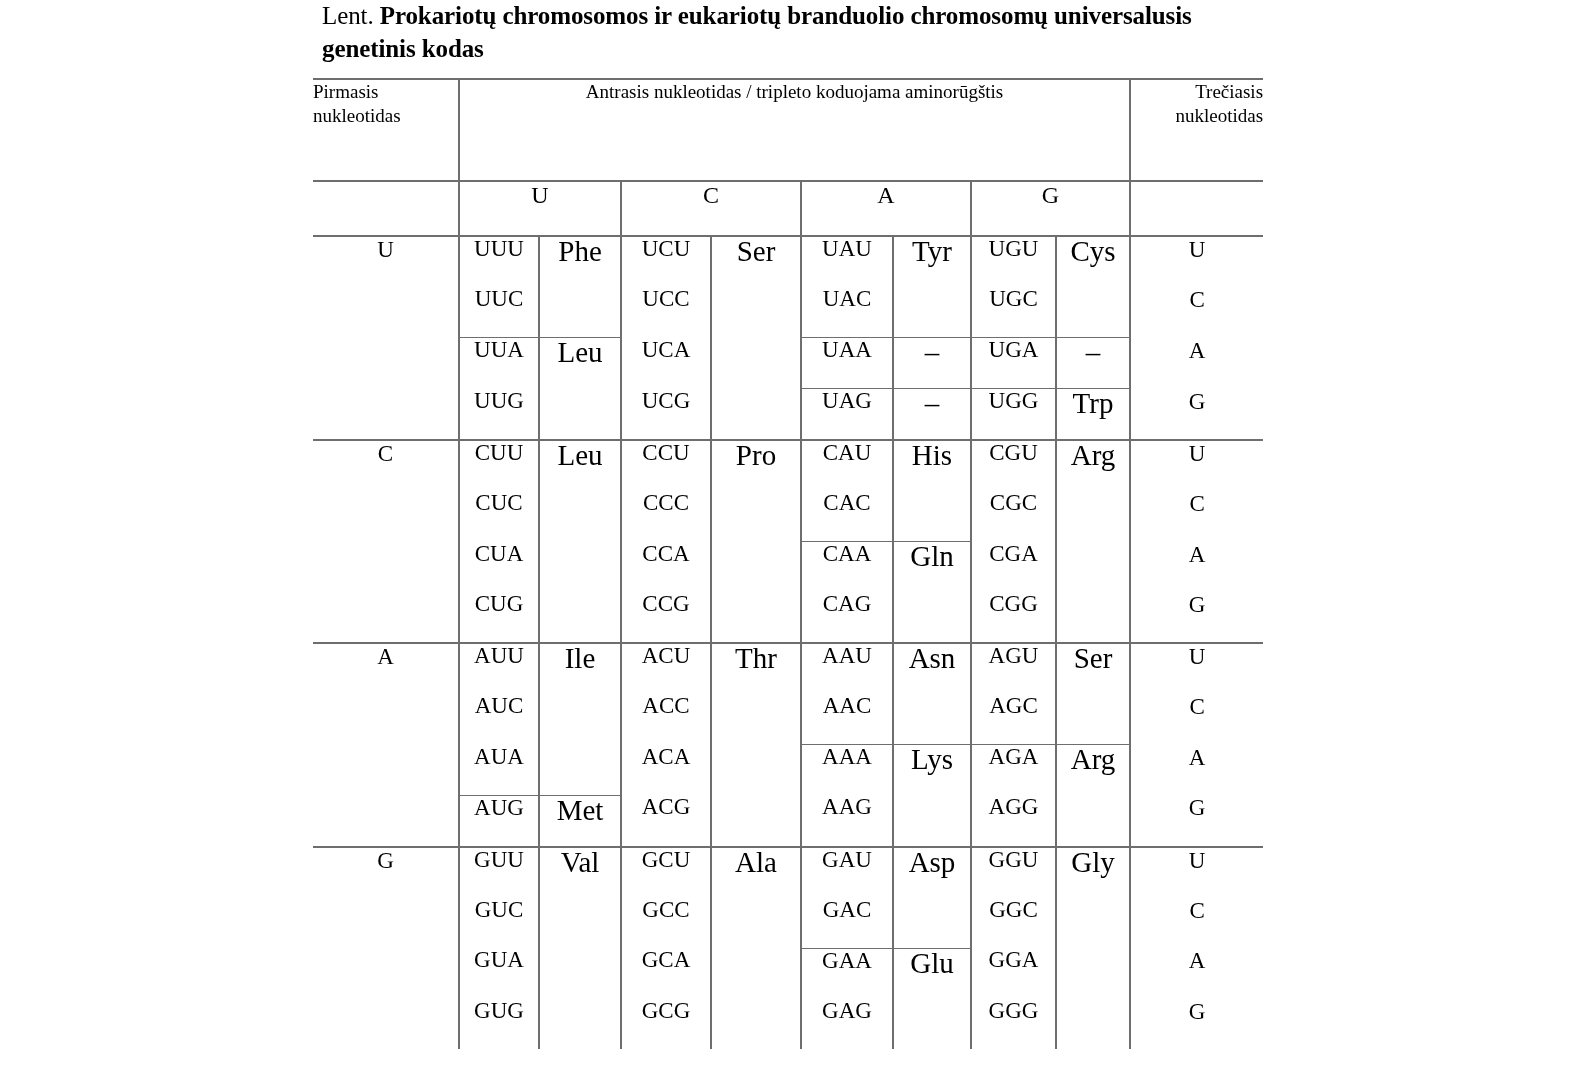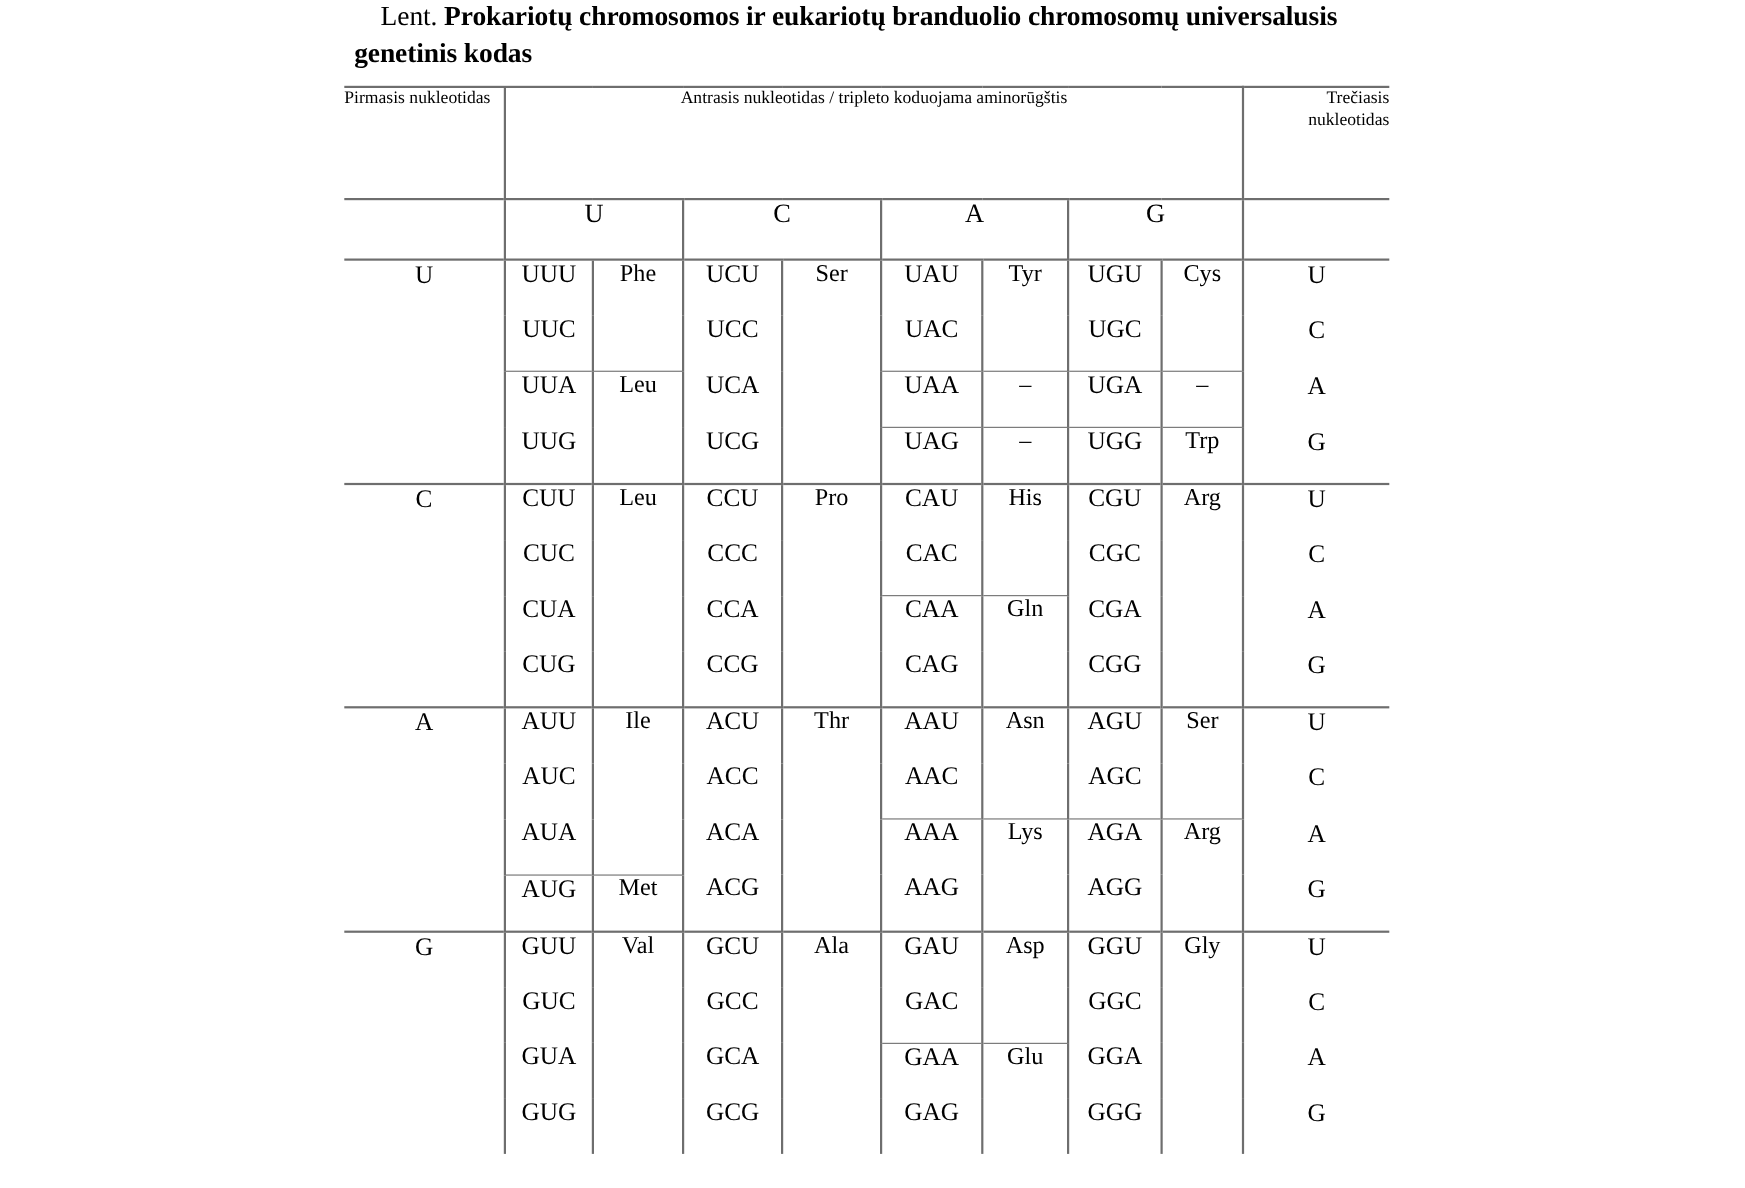--- a/index.html
+++ b/index.html
@@ -26,21 +26,21 @@
   
   #caption {
     position: absolute;
     left: 322px;
     top: 0px;
     width: 940px;
     font-size: 25px;
     line-height: 1.30;
     letter-spacing: -0.1px;
   }
-  #caption .cap-prefix { font-weight: 400; margin-left: 24px; }
+  #caption .cap-prefix { font-weight: 400; }
   #caption .cap-main   { font-weight: 700; }
 
   
   #codon-table {
     position: absolute;
     left: 313px;
     top: 78px;
     width: 942px;
     border-collapse: collapse;
     table-layout: fixed;
@@ -68,21 +68,21 @@
   .rule-top    { border-top: 2px solid #6e6e6e; }
   .rule-block  { border-top: 2px solid #6e6e6e; }
   .vline-l     { border-left: 2px solid #6e6e6e; }
   .vline-r     { border-right: 2px solid #6e6e6e; font-family: Liberation Serif, serif; }
   .hair-t      { border-top: 1.5px solid #6e6e6e; margin-top: 14px; }
 
   
   .hdr-cell {
     height: 100px;
     vertical-align: middle;
-    font-size: 16px;
+    font-size: 19px;
     line-height: 1.24;
   }
   .hdr-first  { padding-left: 10px; text-align: left; }
   .hdr-middle { text-align: center; }
   .hdr-third  { padding-left: 11px; text-align: right; }
 
   
   .sub-hdr {
     height: 53px;
     text-align: center;
@@ -96,21 +96,21 @@
   }
   .cod, .aa {
     text-align: center;
     padding-top: 7px;
     font-size: 23px;
     line-height: 1;
   }
   .aa-span {
     text-align: center;
     padding-top: 7px;
-    font-size: 22px;
+    font-size: 29px;
     line-height: 1;
   }
   .first-letter {
     text-align: center;
     padding-top: 8px;
     font-size: 23px;
   }
   .third-letter {
     text-align: center;
     padding-top: 8px;

